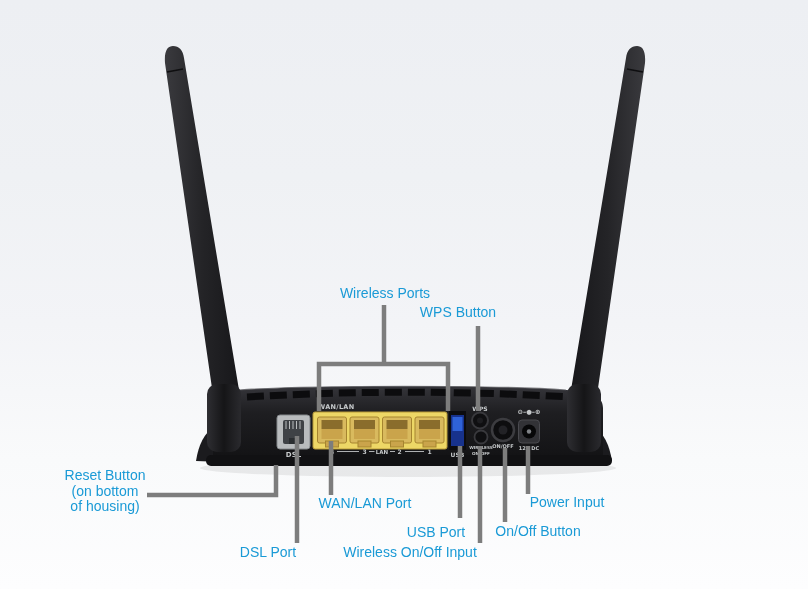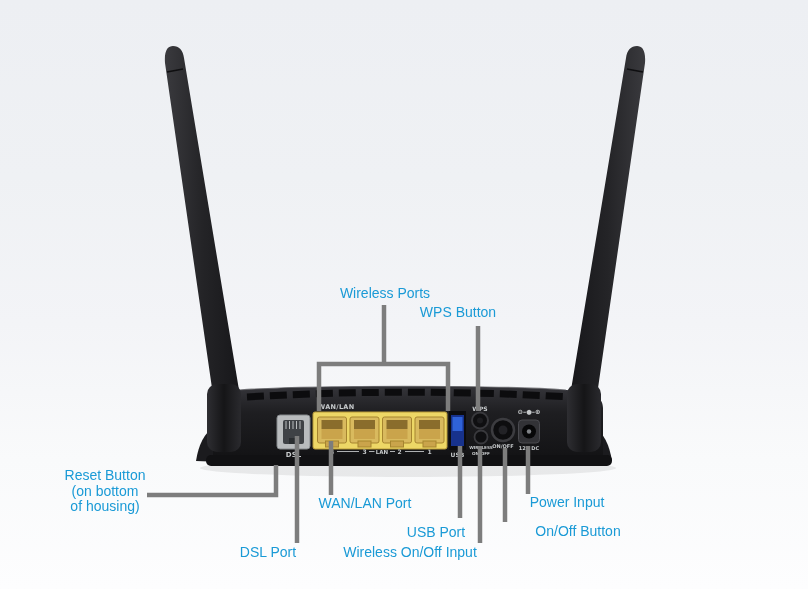--- a/index.html
+++ b/index.html
@@ -167,16 +167,16 @@
 
   <div class="callout-label" style="left:385px; top:286px;">Wireless Ports</div>
   <div class="callout-label" style="left:458px; top:305px;">WPS Button</div>
   <div class="callout-label" style="left:105px; top:468px;">Reset Button
 (on bottom
 of housing)</div>
   <div class="callout-label" style="left:365px; top:496px;">WAN/LAN Port</div>
   <div class="callout-label" style="left:268px; top:545px;">DSL Port</div>
   <div class="callout-label" style="left:436px; top:525px;">USB Port</div>
   <div class="callout-label" style="left:410px; top:545px;">Wireless On/Off Input</div>
-  <div class="callout-label" style="left:538px; top:524px;margin-left:40px;">On/Off Button</div>
+  <div class="callout-label" style="left:538px; top:524px;">On/Off Button</div>
   <div class="callout-label" style="left:561px; top:495px;margin-left:6px;">Power Input</div>
 
 </div>
 
 </body></html>

